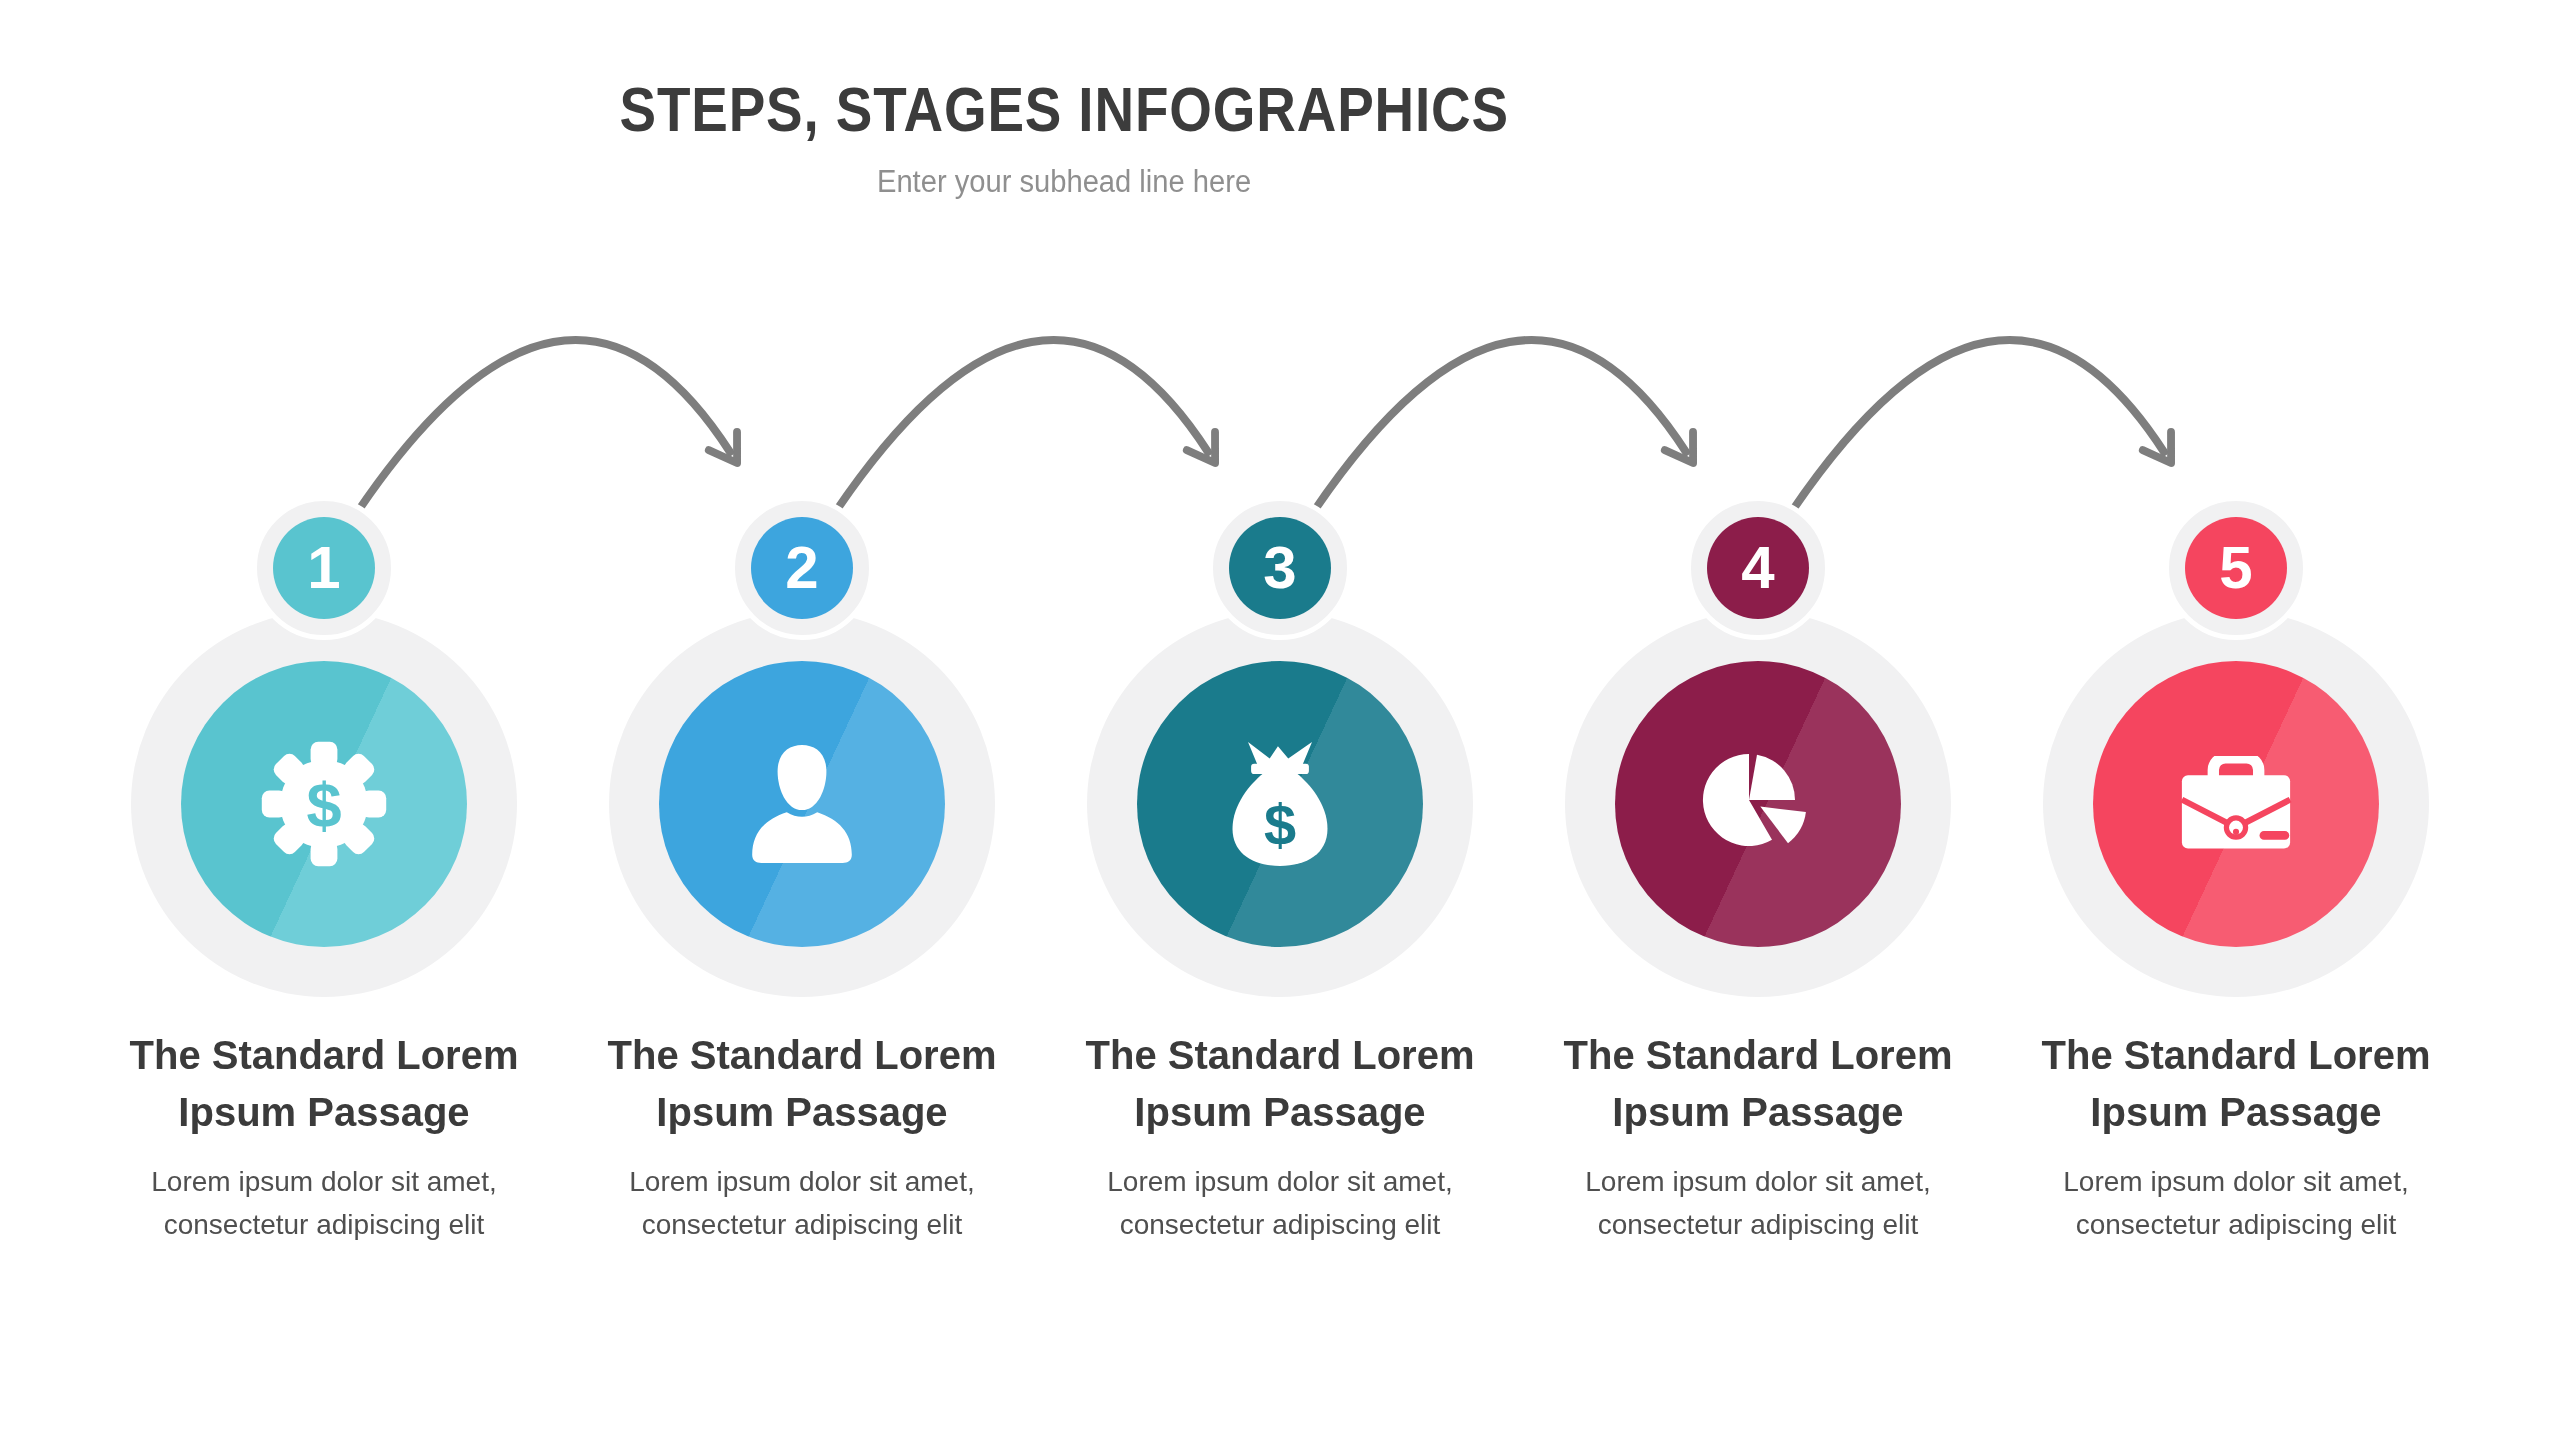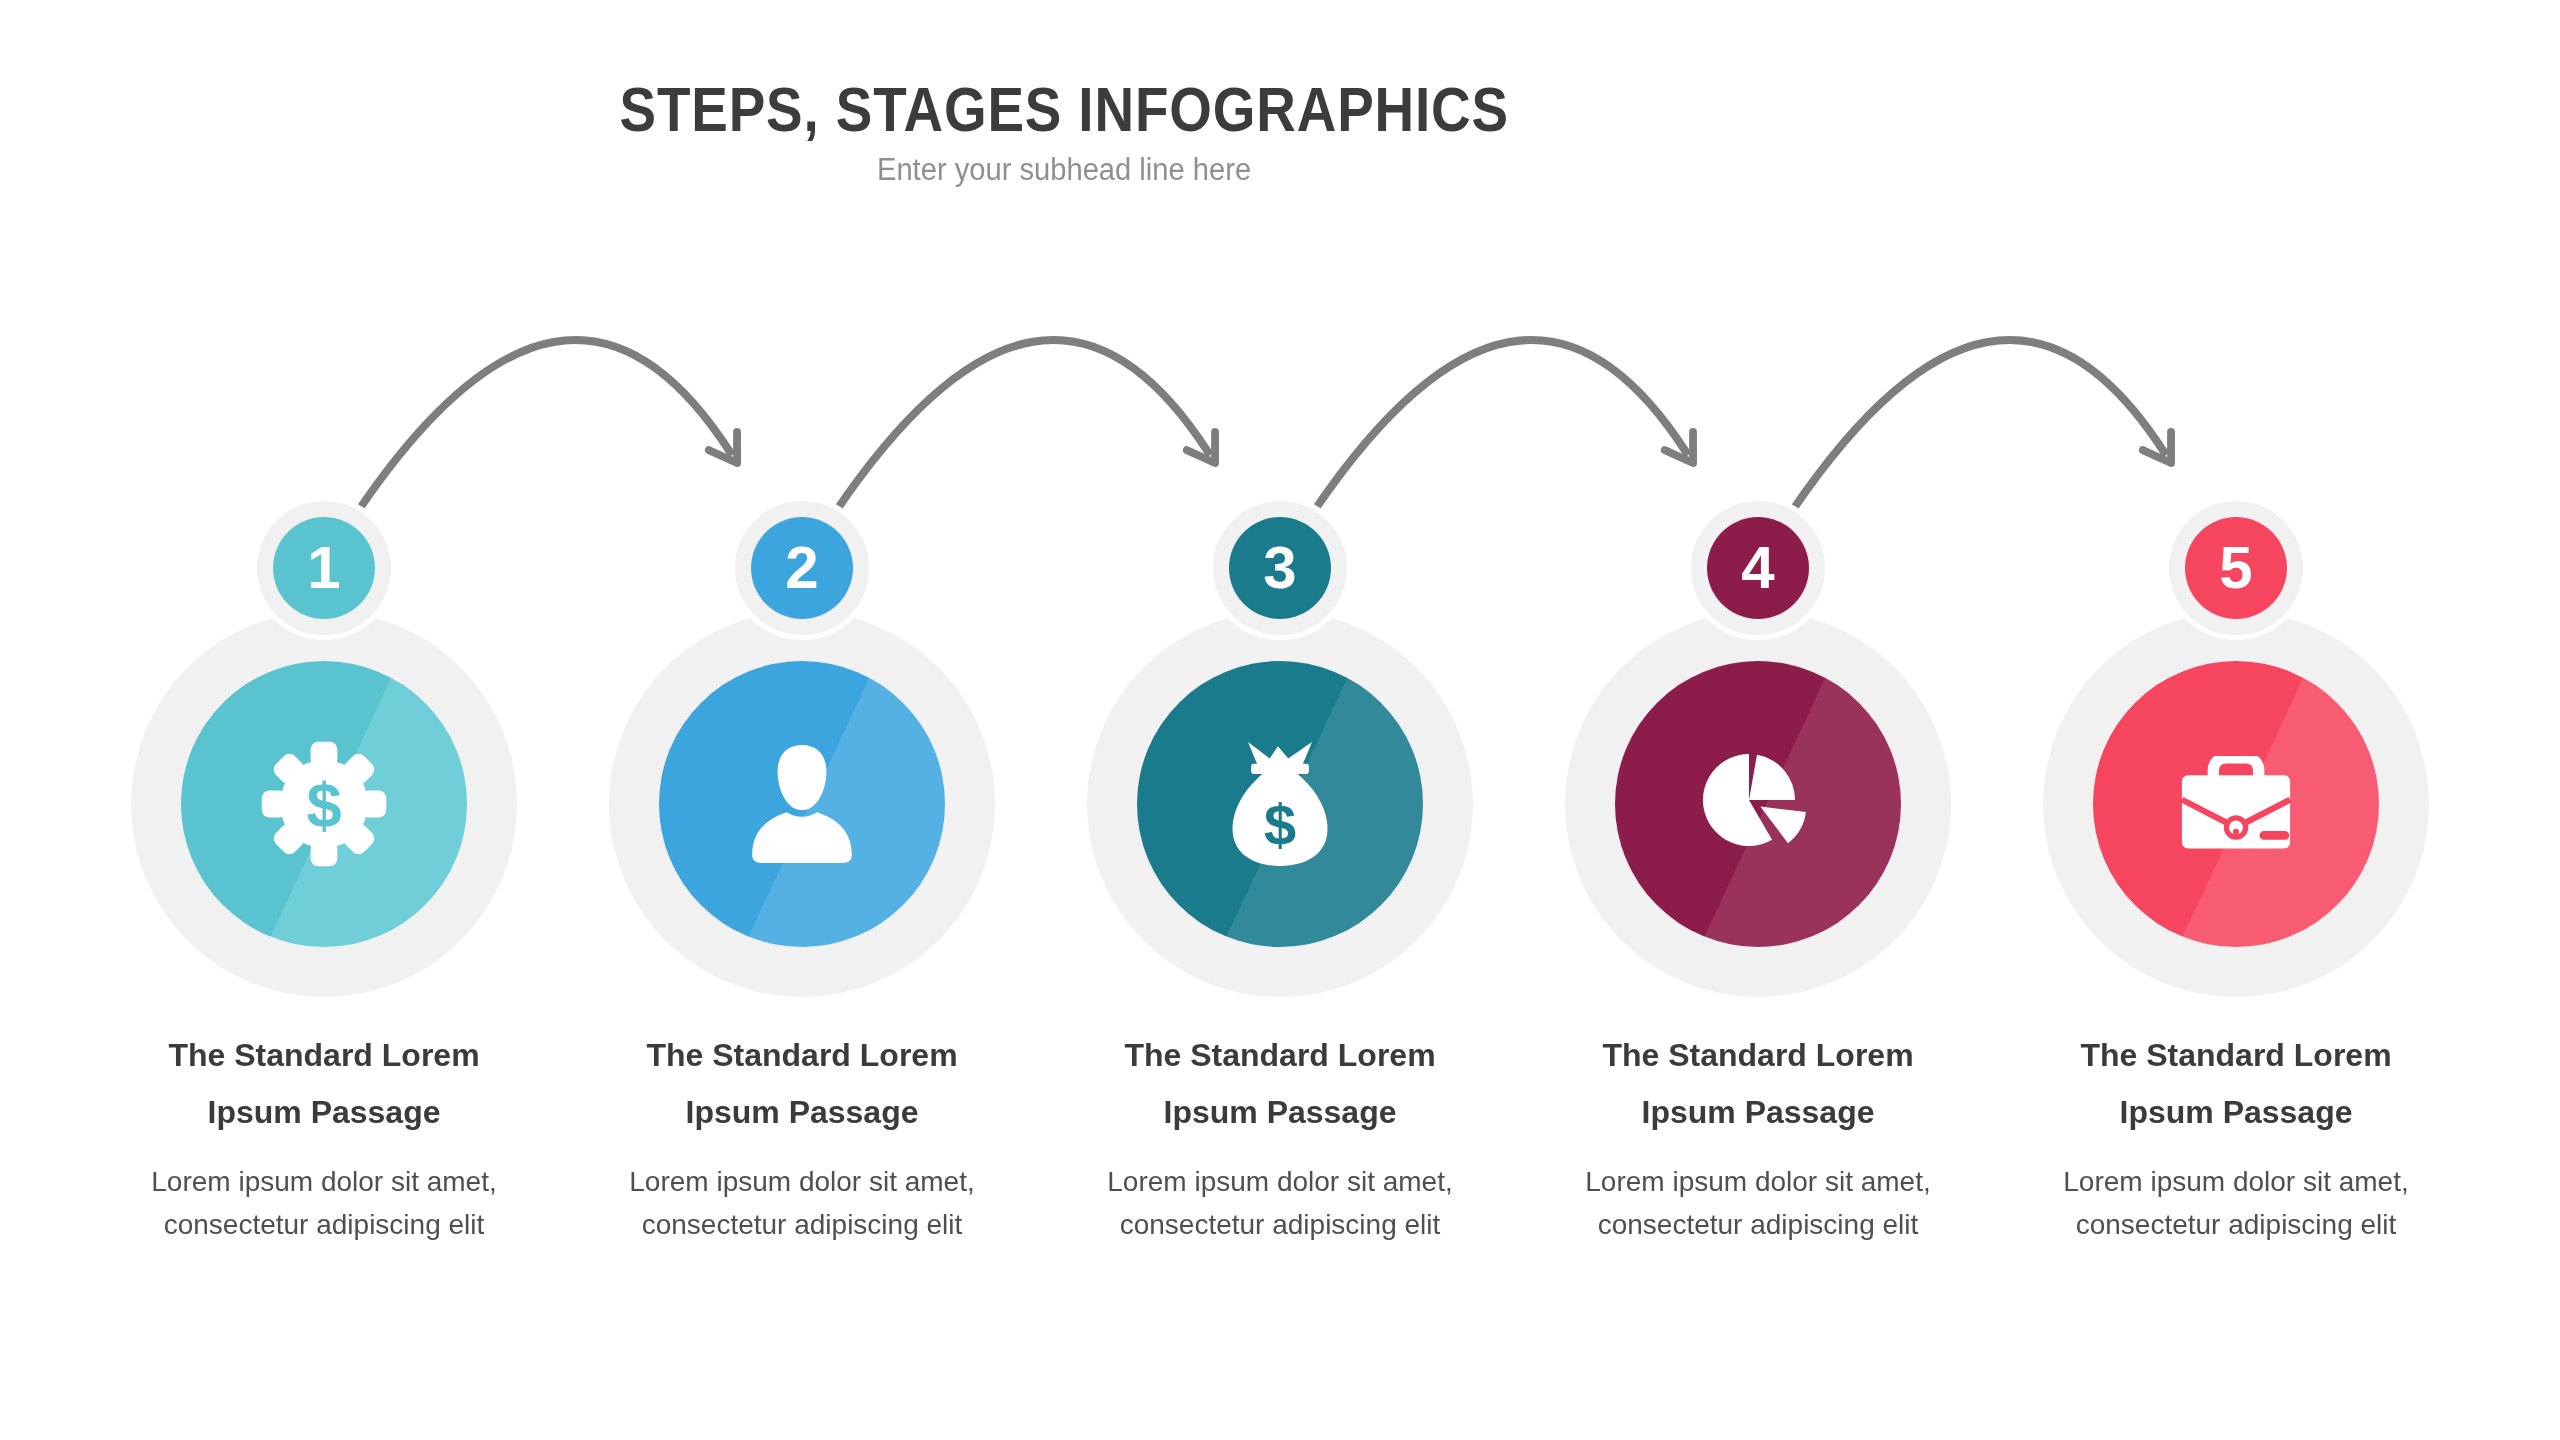--- a/index.html
+++ b/index.html
@@ -3,35 +3,35 @@
 <meta charset="utf-8">
 <style>
   html,body{margin:0;padding:0;}
   body{
     width:2560px;height:1440px;background:#ffffff;position:relative;overflow:hidden;
     font-family:"Liberation Sans", sans-serif;
   }
   .header{position:absolute;top:74px;left:0;width:2128px;text-align:center;z-index:4;}
   .title{display:inline-block;font-size:63px;font-weight:bold;color:#3C3C3C;line-height:70px;
          transform:scaleX(.87);transform-origin:center;white-space:nowrap;letter-spacing:1px;}
-  .subtitle{margin-top:6px;font-size:31px;color:#8F8F8F;line-height:40px;}
+  .subtitle{margin-top:18px;font-size:31px;color:#8F8F8F;line-height:40px;}
   .subtitle span{display:inline-block;transform:scaleX(.94);transform-origin:center;white-space:nowrap;}
 
   .arrows{position:absolute;left:0;top:0;z-index:1;}
 
   .steps{position:absolute;left:85px;top:496px;width:2390px;display:flex;z-index:2;}
   .step{width:478px;display:flex;flex-direction:column;align-items:center;}
   .badge-ring{width:144px;height:144px;border-radius:50%;background:#F1F1F2;border:5px solid #ffffff;
               box-sizing:border-box;display:flex;align-items:center;justify-content:center;z-index:3;}
   .badge{width:102px;height:102px;border-radius:50%;display:flex;align-items:center;justify-content:center;}
   .badge span{color:#ffffff;font-size:60px;font-weight:bold;line-height:1;}
   .circle-outer{width:386px;height:386px;border-radius:50%;background:#F1F1F2;margin-top:-29px;
                 display:flex;align-items:center;justify-content:center;z-index:2;}
   .circle-inner{width:286px;height:286px;border-radius:50%;display:flex;align-items:center;justify-content:center;}
-  .heading{margin-top:30px;font-size:32px;font-weight:bold;color:#3B3B3B;line-height:57px;text-align:center;}
+  .heading{margin-top:30px;font-size:40px;font-weight:bold;color:#3B3B3B;line-height:57px;text-align:center;}
   .body-text{margin-top:19px;font-size:28px;color:#4F4F4F;line-height:43px;text-align:center;}
   .heading div,.body-text div{white-space:nowrap;}
   .icon-svg{display:block;}
   .icon-text{font-family:"Liberation Sans", sans-serif;font-weight:bold;}
 </style>
 </head>
 <body>
 
 <div class="header">
   <div class="title">STEPS, STAGES INFOGRAPHICS</div>

